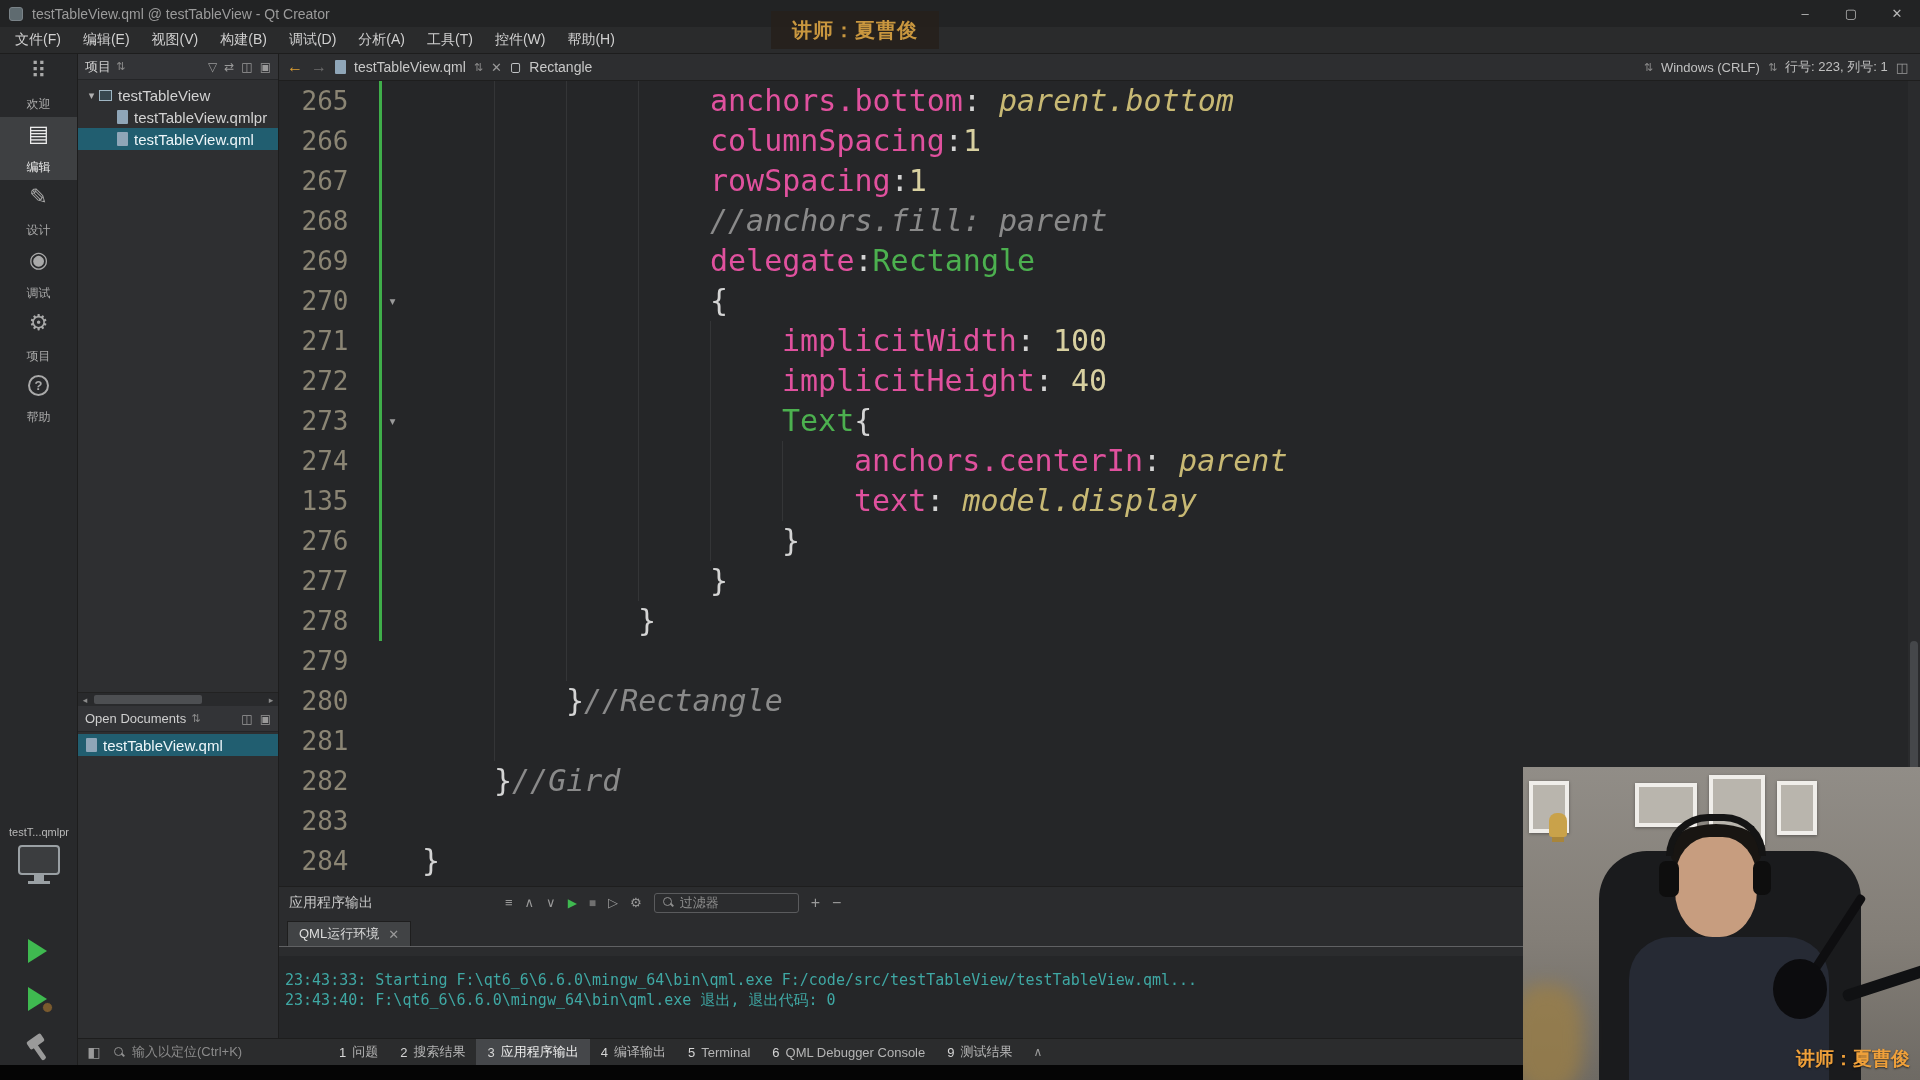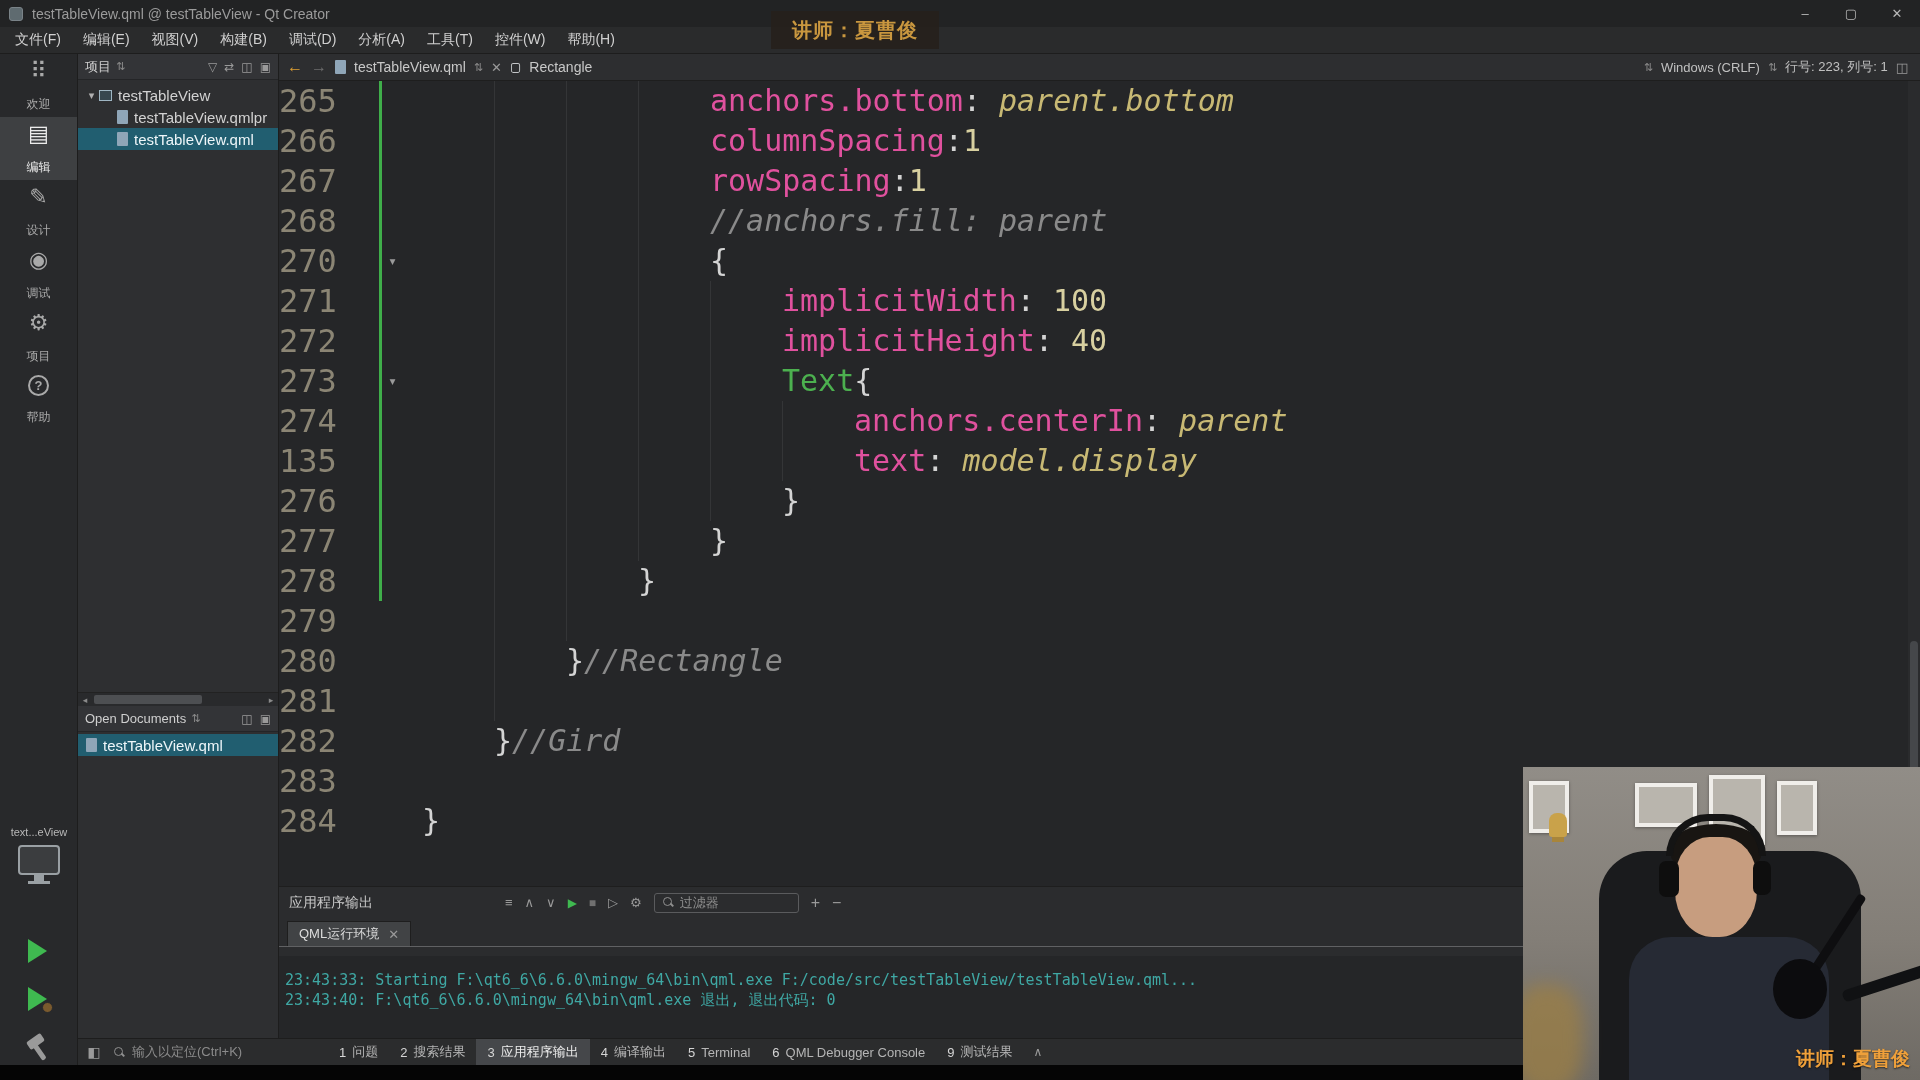--- a/index.html
+++ b/index.html
@@ -59,21 +59,21 @@
   .nav-fwd{color:#6d6d6d;font-size:16px;}
   .doc-ico{width:11px;height:14px;background:#8fa6b8;border-radius:1px;}
   .updown{color:#8a8a8a;font-size:11px;}
   .nav-close{color:#9a9a9a;font-size:13px;}
   .sym-icon{color:#eceff1;font-size:12px;}
   .nav-right{margin-left:auto;display:flex;align-items:center;gap:8px;font-size:13px;color:#c0c0c0;padding-right:4px;}
 
   .code-area{position:absolute;top:27px;left:0;width:1641px;height:805px;overflow:hidden;}
   .code-line{position:relative;height:40px;display:flex;font:30px/40px "DejaVu Sans Mono",monospace;}
   .gutter{flex:0 0 143px;position:relative;height:100%;display:flex;}
-  .lnum{width:92px;text-align:left;color:#8b8574;font-size:32px;line-height:40px;}
+  .lnum{width:92px;text-align:center;color:#8b8574;font-size:26px;line-height:40px;}
   .changebar{position:absolute;left:100px;top:0;bottom:0;width:3px;background:#3fae4a;}
   .foldcol{width:43px;text-align:center;color:#9a9a9a;font-size:15px;line-height:40px;}
   .code-text{position:relative;flex:1;white-space:pre;height:100%;}
   .ig{position:absolute;top:0;bottom:0;width:1px;background:rgba(255,255,255,0.07);}
   .tokens{display:inline-block;line-height:40px;}
   .tk-prop{color:#e0519e;}
   .tk-plain{color:#d4d4d4;}
   .tk-type{color:#4cb04f;}
   .tk-num{color:#d8d0a0;}
   .tk-vali{color:#c8b974;font-style:italic;}
@@ -180,21 +180,21 @@
       <div class="mode-item">
         <div class="mode-icon">⚙</div>
         <div class="mode-label">项目</div>
       </div>
       <div class="mode-item">
         <div class="mode-icon help">?</div>
         <div class="mode-label">帮助</div>
       </div>
     </div>
   <div class="kit">
-    <div>text...eView</div>
+    <div>testT...qmlpr</div>
     <div class="kit-monitor"></div>
   </div>
   <div class="run-tri run-btn"></div>
   <div class="run-tri drun-btn"></div>
   <div class="drun-dot"></div>
   <div class="build-icon"></div>
 </div>
 
 <div class="side-col">
   <div class="panel-header">
@@ -290,20 +290,28 @@
         </div>
         <div class="code-text"><span class="ig" style="left: 72px;"></span><span class="ig" style="left: 144px;"></span><span class="ig" style="left: 216px;"></span><span class="tokens" style="padding-left: 288px;"><span class="tk-prop">rowSpacing</span><span class="tk-plain">:</span><span class="tk-num">1</span></span></div>
       </div>
       <div class="code-line">
         <div class="gutter">
           <span class="lnum">268</span>
           <span class="changebar"></span>
           <span class="foldcol"></span>
         </div>
         <div class="code-text"><span class="ig" style="left: 72px;"></span><span class="ig" style="left: 144px;"></span><span class="ig" style="left: 216px;"></span><span class="tokens" style="padding-left: 288px;"><span class="tk-com">//anchors.fill: parent</span></span></div>
+      </div>
+      <div class="code-line">
+        <div class="gutter">
+          <span class="lnum">269</span>
+          <span class="changebar"></span>
+          <span class="foldcol"></span>
+        </div>
+        <div class="code-text"><span class="ig" style="left: 72px;"></span><span class="ig" style="left: 144px;"></span><span class="ig" style="left: 216px;"></span><span class="tokens" style="padding-left: 288px;"><span class="tk-prop">delegate</span><span class="tk-plain">:</span><span class="tk-type">Rectangle</span></span></div>
       </div>
       <div class="code-line">
         <div class="gutter">
           <span class="lnum">270</span>
           <span class="changebar"></span>
           <span class="foldcol">▾</span>
         </div>
         <div class="code-text"><span class="ig" style="left: 72px;"></span><span class="ig" style="left: 144px;"></span><span class="ig" style="left: 216px;"></span><span class="tokens" style="padding-left: 288px;"><span class="tk-plain">{</span></span></div>
       </div>
       <div class="code-line">

